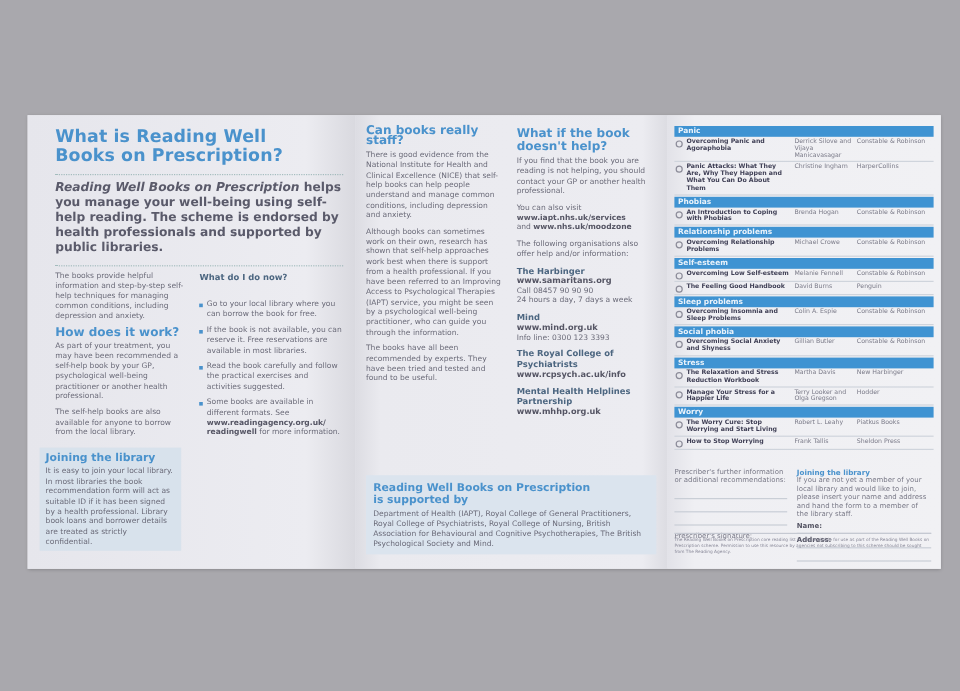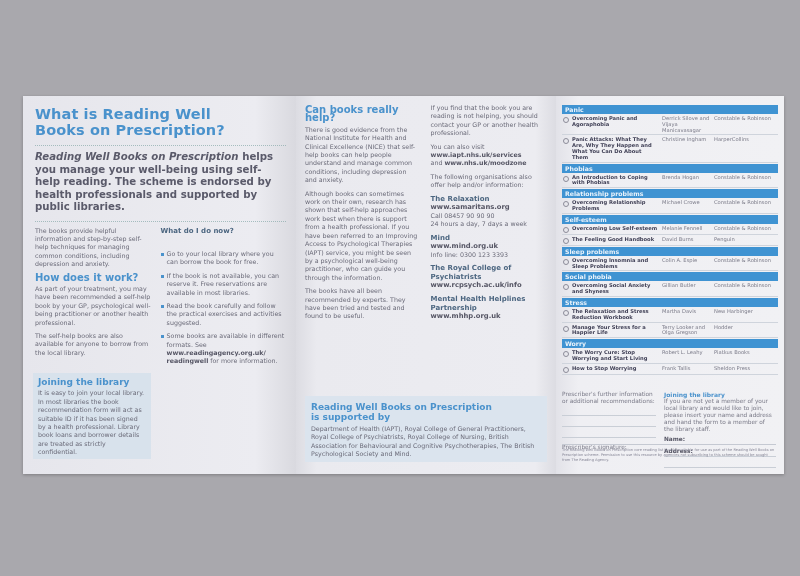--- a/index.html
+++ b/index.html
@@ -11,21 +11,21 @@
   }
   .brochure {
     position: absolute;
     left: 23px; top: 96px;
     width: 761px; height: 378px;
     background: #e9e9ee;
     box-shadow: 0 1px 3px rgba(0,0,0,0.25);
     display: flex;
   }
   .panel { position: relative; height: 100%; }
-  .panel-1 { width: 273px; background: linear-gradient(90deg,#e6e6ec 0%,#ececf1 85%,#d9d9df 100%); padding: 10px 10px 0 12px; }
+  .panel-1 { width: 273px; background: linear-gradient(90deg,#e6e6ec 0%,#ececf1 85%,#d9d9df 100%); padding: 10px 10px 0 23px; }
   .panel-2 { width: 260px; background: linear-gradient(90deg,#dcdce2 0%,#eaeaef 8%,#ececf1 92%,#dcdce2 100%); padding: 8px 8px 0 9px; }
   .panel-3 { width: 228px; background: linear-gradient(90deg,#e2e2e8 0%,#efeff3 10%,#f1f1f4 100%); padding: 8px 6px 0 6px; }
   .h-main { font-size: 14.5px; font-weight: bold; color: #4a92cc; line-height: 16px; letter-spacing: 0.1px; }
   .dots { border-top: 1px dotted #8aa; margin: 7px 0 5px 0; opacity: 0.7; }
   .lead { font-size: 10.2px; font-weight: bold; color: #5a5a6a; line-height: 12.5px; }
   .lead i { font-weight: bold; }
   .small { font-size: 6.3px; color: #6a6a78; line-height: 8.4px; }
   .h-sub { font-size: 10px; font-weight: bold; color: #4a92cc; margin: 5px 0 3px; }
   .h-sub2 { font-size: 7px; font-weight: bold; color: #4c6680; margin-bottom: 15px; }
   .cols { display: flex; gap: 10px; }
@@ -107,36 +107,37 @@
 
     <div class="join-box small">
       <div class="h-sub">Joining the library</div>
       <div>It is easy to join your local library. In most libraries the book recommendation form will act as suitable ID if it has been signed by a health professional. Library book loans and borrower details are treated as strictly confidential.</div>
     </div>
   </div>
 
   <div class="panel panel-2">
     <div class="p2-cols">
       <div class="p2-l small">
-        <div class="h-sub" style="margin-top:2px">Can books really help?</div>
+        <div class="h-sub" style="margin-top:2px">Can books really staff?</div>
         <div class="para">There is good evidence from the National Institute for Health and Clinical Excellence (NICE) that self-help books can help people understand and manage common conditions, including depression and anxiety.</div>
         <div class="para">Although books can sometimes work on their own, research has shown that self-help approaches work best when there is support from a health professional. If you have been referred to an Improving Access to Psychological Therapies (IAPT) service, you might be seen by a psychological well-being practitioner, who can guide you through the information.</div>
         <div class="para">The books have all been recommended by experts. They have been tried and tested and found to be useful.</div>
       </div>
       <div class="p2-r small">
+        <div class="h-sub" style="margin-top:2px;line-height:11px">What if the book doesn't help?</div>
         <div class="para">If you find that the book you are reading is not helping, you should contact your GP or another health professional.</div>
         <div class="para">
           <div>You can also visit</div>
           <div class="bold-link">www.iapt.nhs.uk/services</div>
           <div><span>and </span><span class="bold-link">www.nhs.uk/moodzone</span></div>
         </div>
         <div class="para">The following organisations also offer help and/or information:</div>
 
         <div class="org-block">
-          <div class="org-name">The Relaxation</div>
+          <div class="org-name">The Harbinger</div>
           <div class="org-link">www.samaritans.org</div>
           <div>Call 08457 90 90 90</div>
           <div>24 hours a day, 7 days a week</div>
         </div>
         <div class="org-block">
           <div class="org-name">Mind</div>
           <div class="org-link">www.mind.org.uk</div>
           <div>Info line: 0300 123 3393</div>
         </div>
         <div class="org-block">

